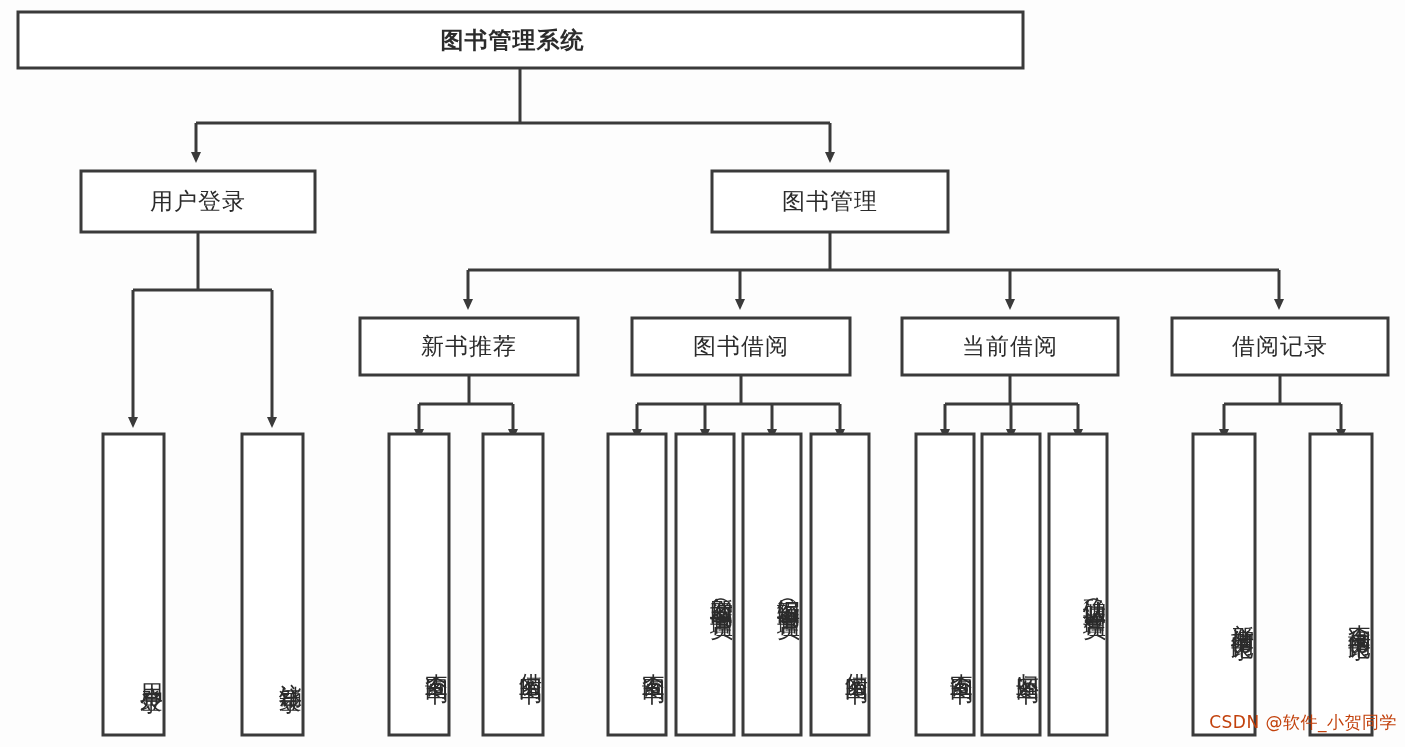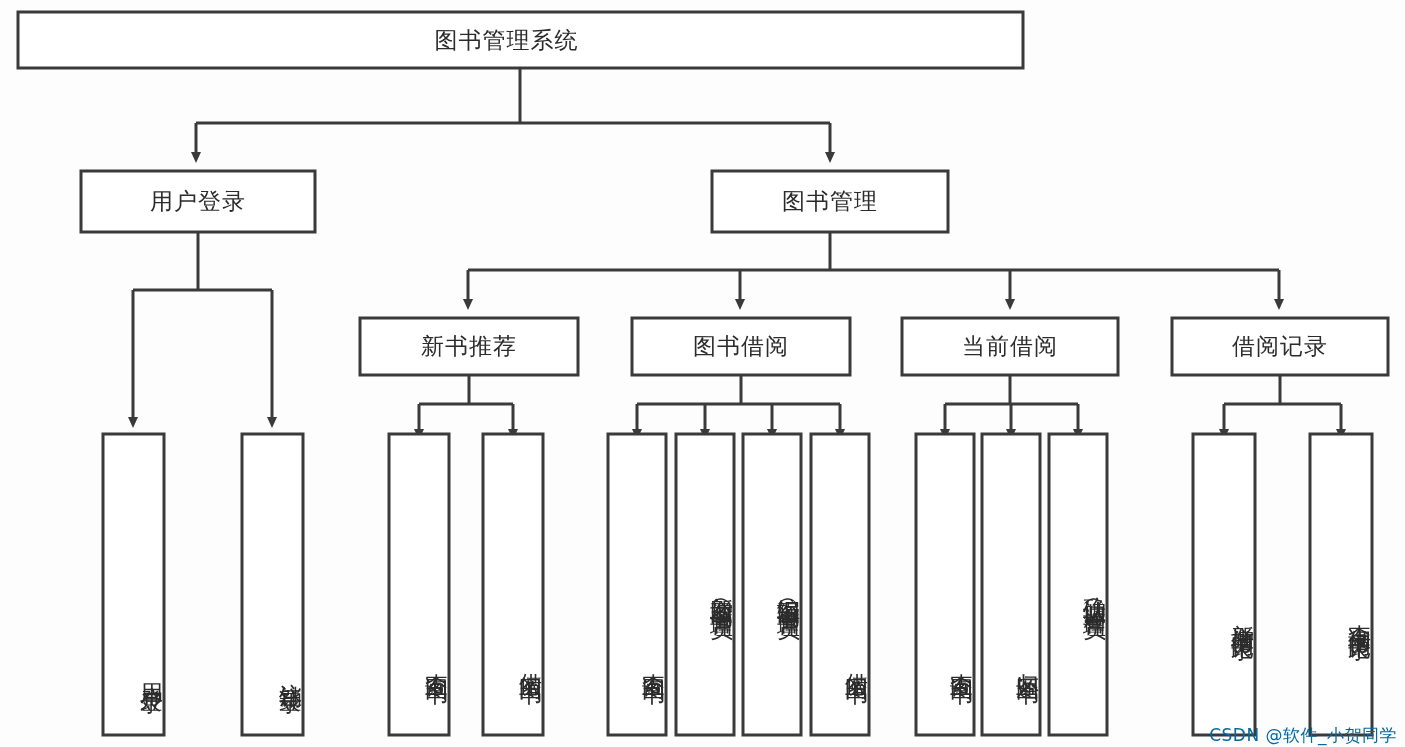--- a/index.html
+++ b/index.html
@@ -61,23 +61,23 @@
     justify-content: center;
     font-size: 23px;
     color: #2b2b2b;
     letter-spacing: 1px;
     white-space: nowrap;
     pointer-events: none;
   }
   .watermark {
     position: absolute;
     right: 8px;
-    bottom: 0;
+    bottom: 13px;
     font-size: 17px;
-    color: #0369a1;
+    color: #c2410c;
     letter-spacing: 0.5px;
     white-space: nowrap;
   }
 </style>
 </head>
 <body>
 
 <div id="diagram-root">
 
   <svg class="canvas" viewBox="0 0 1405 747">
@@ -149,21 +149,21 @@
     <rect class="node-box" x="811" y="434" width="58" height="301"></rect>
 
     <rect class="node-box" x="916" y="434" width="58" height="301"></rect>
     <rect class="node-box" x="982" y="434" width="58" height="301"></rect>
     <rect class="node-box" x="1049" y="434" width="58" height="301"></rect>
 
     <rect class="node-box" x="1193" y="434" width="62" height="301"></rect>
     <rect class="node-box" x="1310" y="434" width="62" height="301"></rect>
   </svg>
 
-  <div class="hlabel-wrap" style="left:4px; top:12px; width:1005px; height:56px;">图书管理系统</div>
+  <div class="hlabel-wrap" style="left:10px; top:12px; width:1005px; height:56px;font-weight:bold;">图书管理系统</div>
 
   <div class="hlabel-wrap" style="left:81px; top:171px; width:234px; height:61px;">用户登录</div>
   <div class="hlabel-wrap" style="left:712px; top:171px; width:236px; height:61px;font-family:Liberation Serif, serif;">图书管理</div>
 
   <div class="hlabel-wrap" style="left:632px; top:318px; width:218px; height:57px;">图书借阅</div>
   <div class="hlabel-wrap" style="left:360px; top:318px; width:218px; height:57px;">新书推荐</div>
   <div class="hlabel-wrap" style="left:902px; top:318px; width:216px; height:57px;">当前借阅</div>
   <div class="hlabel-wrap" style="left:1172px; top:318px; width:216px; height:57px;">借阅记录</div>
 
   <div class="vlabel-wrap" style="left:103px; top:434px; width:61px; height:301px; padding-top:86px;">用户登录</div>

